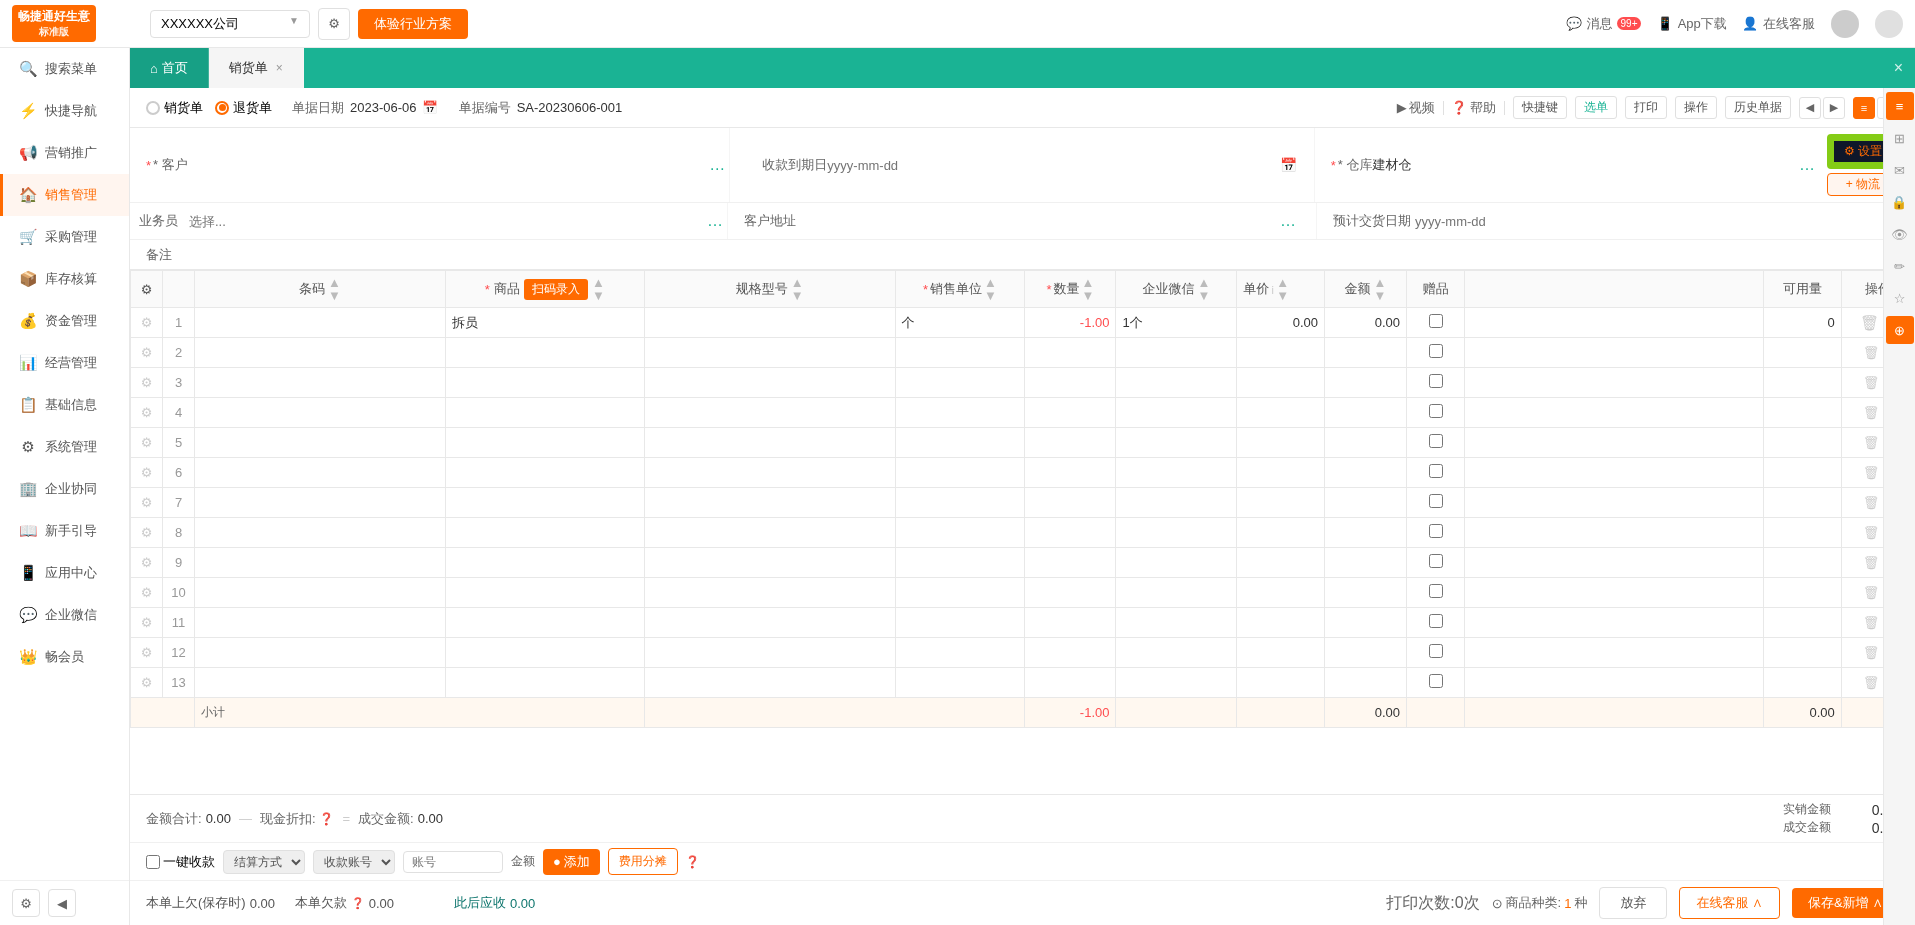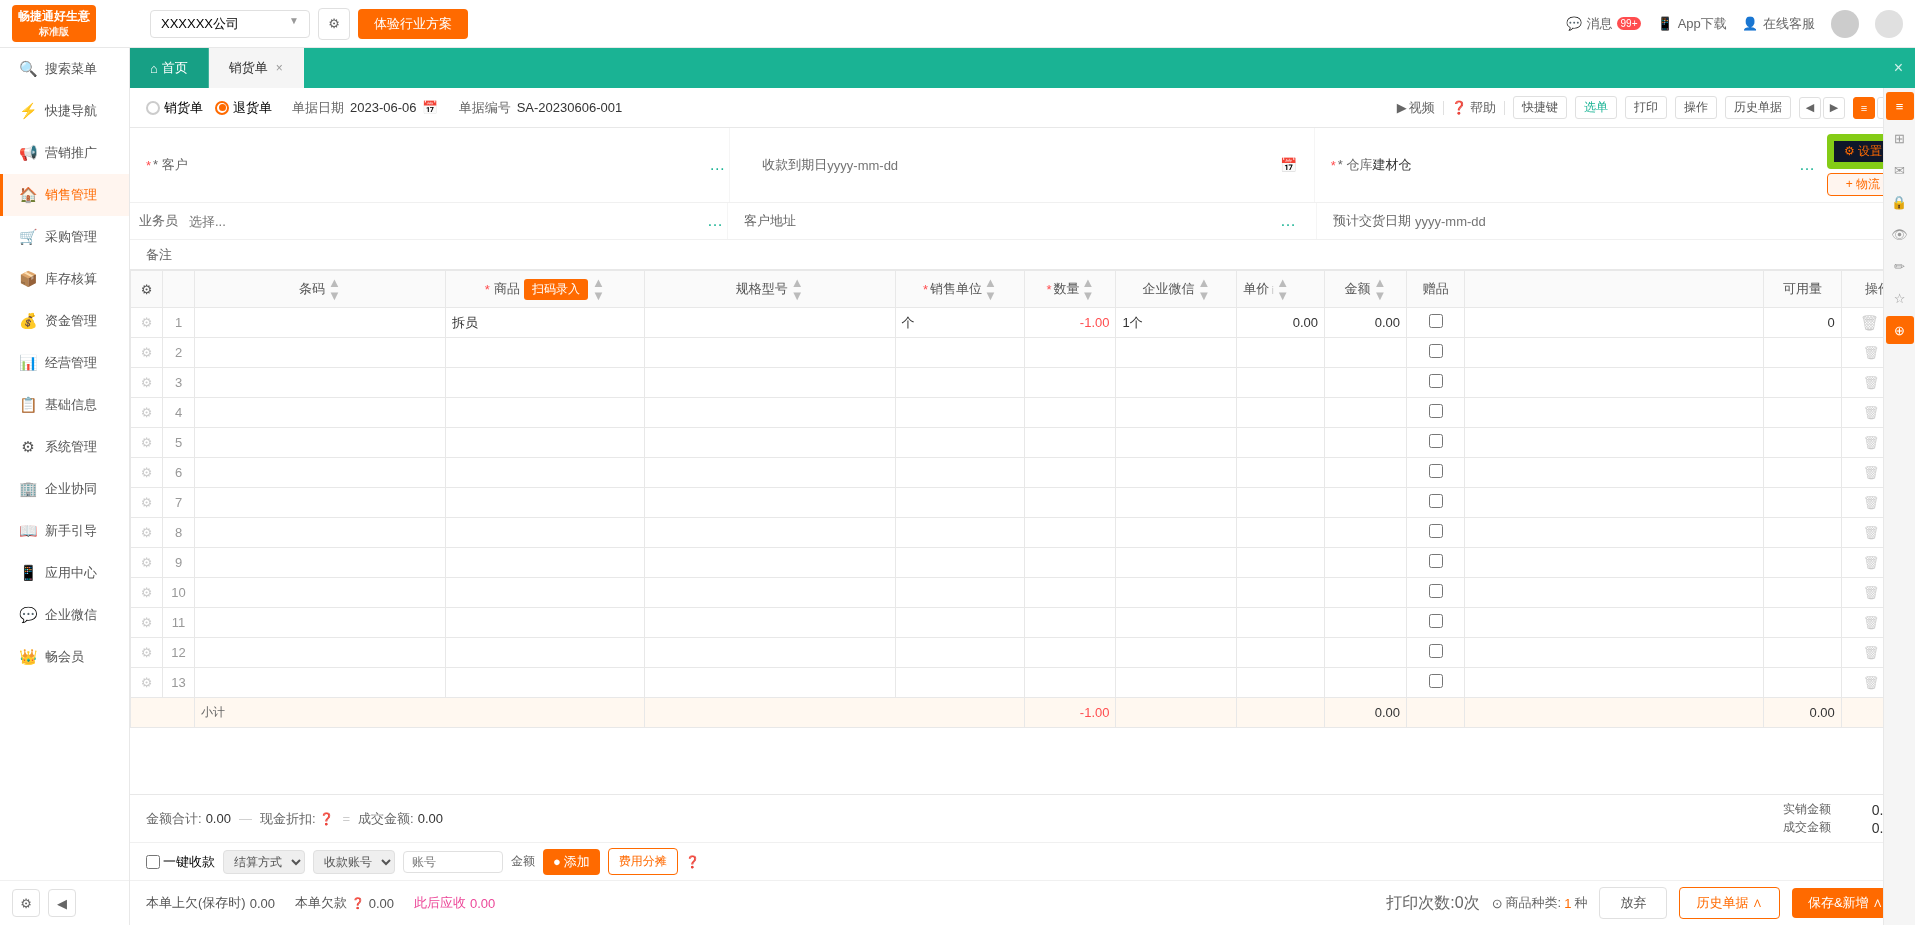--- a/index.html
+++ b/index.html
@@ -700,36 +700,36 @@
         <div style="display:flex;align-items:center;gap:20px;">
           <div style="display:flex;align-items:center;gap:4px;font-size:12px;color:#555;">
             <span>本单上欠(保存时)</span>
             <span style="font-weight:500;">0.00</span>
           </div>
           <div style="display:flex;align-items:center;gap:4px;font-size:12px;color:#555;">
             <span>本单欠款</span>
             <span style="color:#ccc;font-size:11px;cursor:pointer;">❓</span>
             <span style="font-weight:500;">0.00</span>
           </div>
-          <div style="display:flex;align-items:center;gap:4px;font-size:12px;color:#ec4899;">
+          <div style="display:flex;align-items:center;gap:4px;font-size:12px;color:#0f766e;margin-left:40px;">
             <span>此后应收</span>
             <span style="font-weight:500;">0.00</span>
           </div>
         </div>
         <div style="display:flex;align-items:center;gap:12px;">
           <span style="color:#666;font-size:16px;">打印次数:0次</span>
           <div style="display:flex;align-items:center;gap:3px;font-size:12px;color:#666;">
             <span>⊙</span>
             <span>商品种类:</span>
             <span style="color:#ff6a00;">1</span>
             <span>种</span>
           </div>
           <button style="border:1px solid #e0e0e0;border-radius:4px;padding:6px 20px;cursor:pointer;font-size:13px;color:#555;background:#fff;">放弃</button>
           <button style="border:1px solid #ff6a00;border-radius:4px;padding:6px 16px;cursor:pointer;font-size:13px;color:#ff6a00;background:#fff;display:flex;align-items:center;gap:4px;">
-            <span>历史单据 ∧</span>
+            <span>在线客服 ∧</span>
           </button>
           <button style="background:#ff6a00;color:#fff;border:none;border-radius:4px;padding:6px 16px;cursor:pointer;font-size:13px;display:flex;align-items:center;gap:4px;">
             <span>保存&amp;新增 ∧</span>
           </button>
         </div>
       </div>
     </div>
   </div>
 </div>
 

